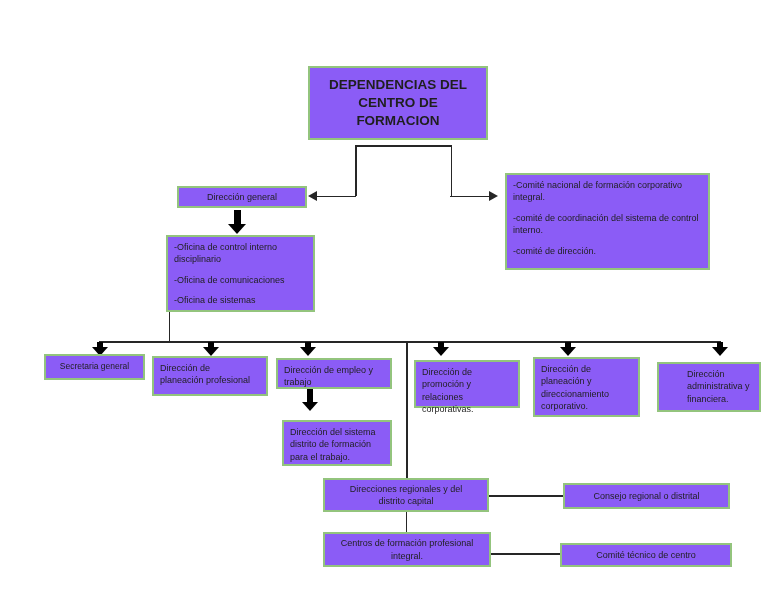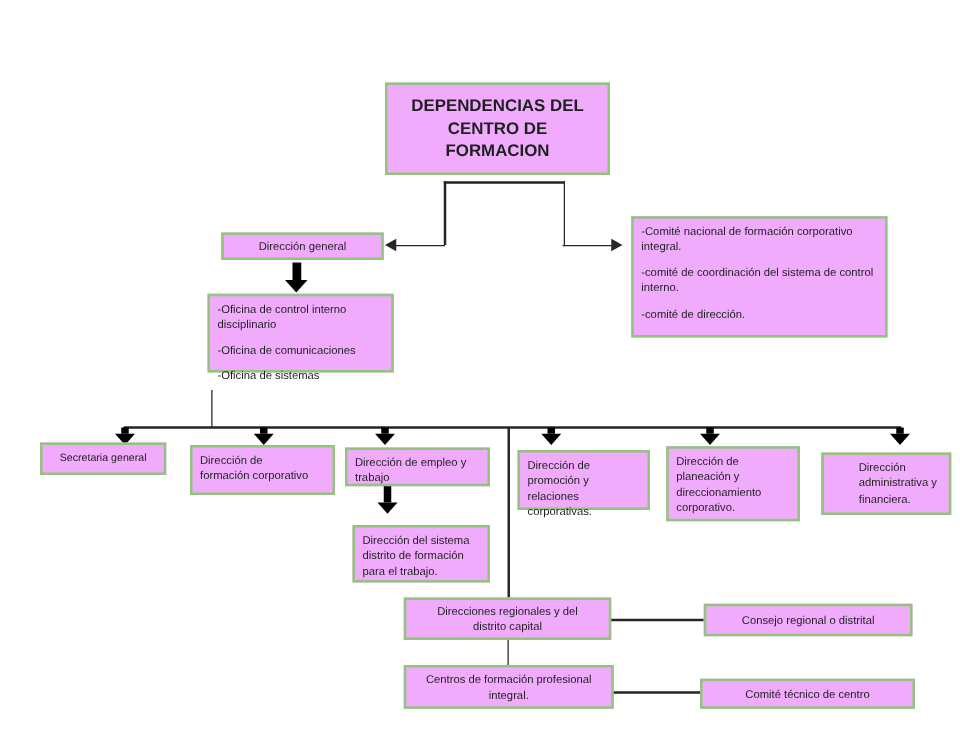--- a/index.html
+++ b/index.html
@@ -11,21 +11,21 @@
   #canvas{
     position:relative;
     width:768px;height:594px;
     background:#ffffff;
     font-family:"Liberation Sans",sans-serif;
     color:var(--text);
     overflow:hidden;
   }
   .box{
     position:absolute;
-    background:#f0abfc;
+    background:#8b5cf6;
     border:2px solid var(--green);
     box-sizing:border-box;
     font-size:9px;
     line-height:1.38;
   }
   .box.center{
     display:flex;flex-direction:column;
     align-items:center;justify-content:center;
     text-align:center;
   }
@@ -69,21 +69,21 @@
 
   <div class="box center" style="left:177px;top:186px;width:130px;height:22px;">
     <div>Dirección general</div>
   </div>
 
   <div class="darr big" style="left:228px;top:210px;width:18px;">
     <div class="stem" style="width:7px;height:14px;"></div>
     <div class="head"></div>
   </div>
 
-  <div class="box left" style="left:166px;top:235px;width:149px;height:63px;">
+  <div class="box left" style="left:166px;top:235px;width:149px;height:77px;">
     <div class="list-item">-Oficina de control interno disciplinario</div>
     <div class="list-item">-Oficina de comunicaciones</div>
     <div class="list-item">-Oficina de sistemas</div>
   </div>
 
   <div class="box left" style="left:505px;top:173px;width:205px;height:97px;">
     <div class="list-item">-Comité nacional de formación corporativo integral.</div>
     <div class="list-item">-comité de coordinación del sistema de control interno.</div>
     <div class="list-item">-comité de dirección.</div>
   </div>
@@ -110,27 +110,27 @@
     </div>
   <div class="darr" style="left:560px;top:342px;width:16px;">
       <div class="stem" style="width:6px;height:5px;"></div>
       <div class="head"></div>
     </div>
   <div class="darr" style="left:712px;top:342px;width:16px;">
       <div class="stem" style="width:6px;height:5px;"></div>
       <div class="head"></div>
     </div>
 
-  <div class="box center" style="left:32px;top:354px;width:101px;height:26px;font-size:8.5px;">
+  <div class="box center" style="left:44px;top:354px;width:101px;height:26px;font-size:8.5px;">
     <div>Secretaria general</div>
   </div>
 
   <div class="box left" style="left:152px;top:356px;width:116px;height:40px;">
     <div>Dirección de</div>
-    <div>formación corporativo</div>
+    <div>planeación profesional</div>
   </div>
 
   <div class="box left" style="left:276px;top:358px;width:116px;height:31px;">
     <div>Dirección de empleo y</div>
     <div>trabajo</div>
   </div>
 
   <div class="box left" style="left:414px;top:360px;width:106px;height:48px;">
     <div>Dirección de</div>
     <div>promoción y relaciones</div>

